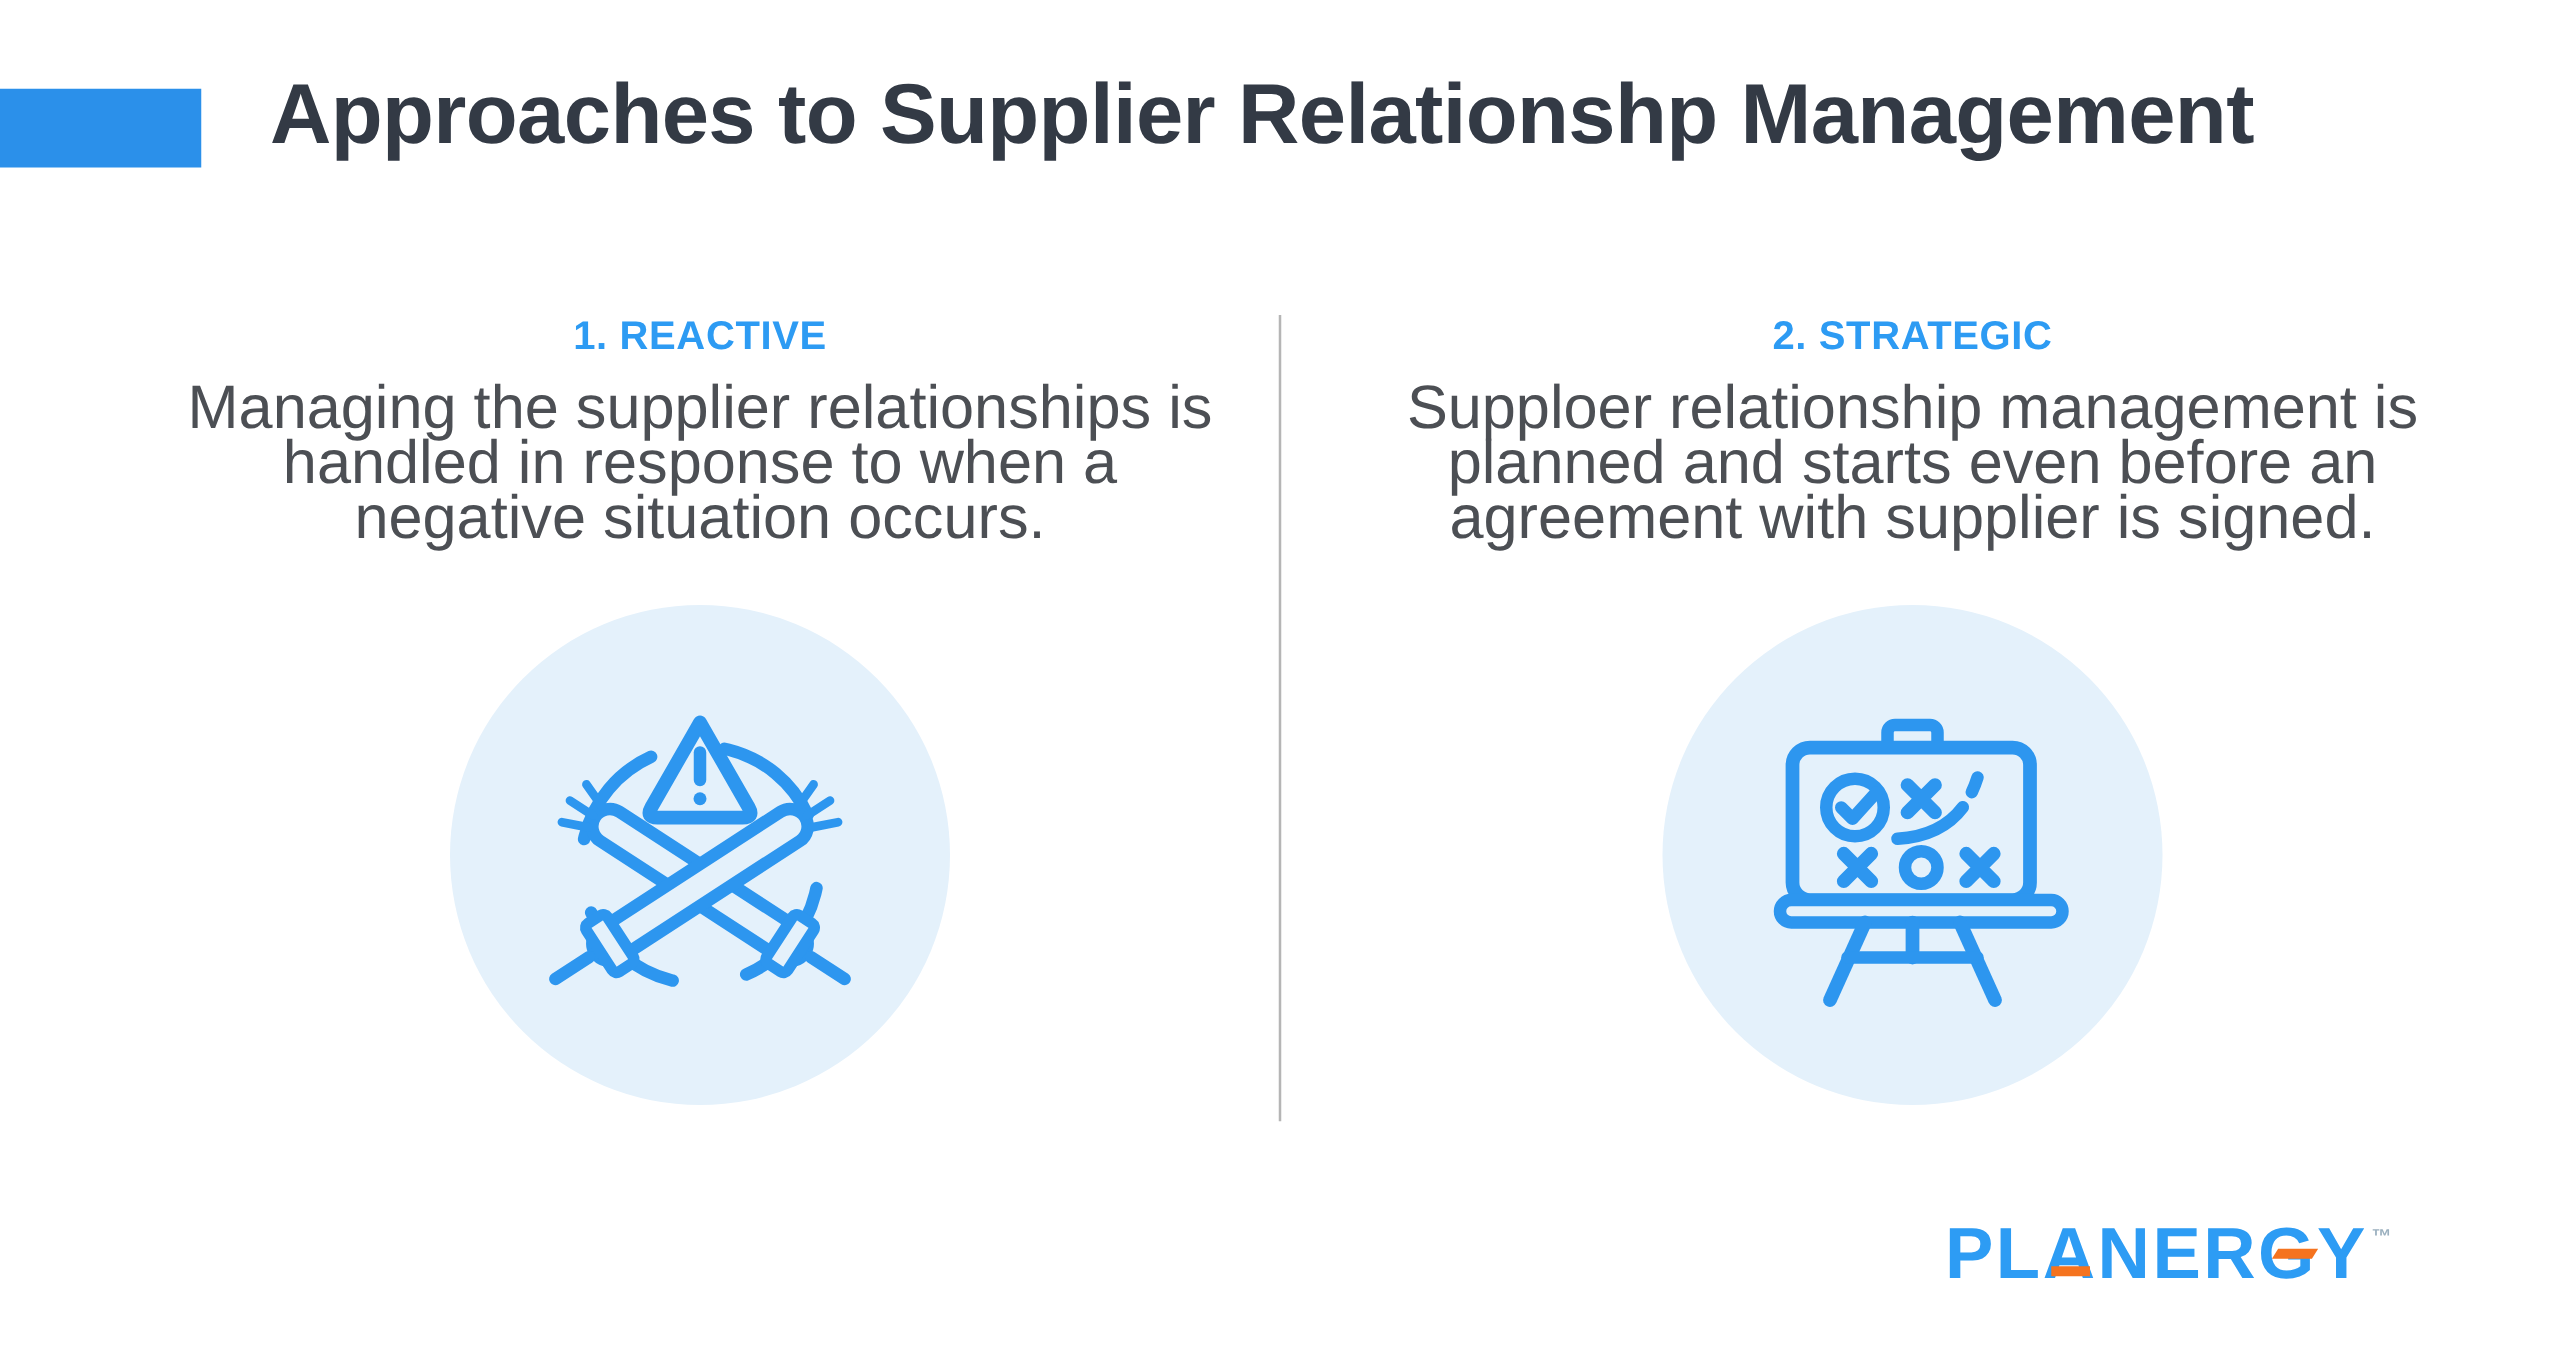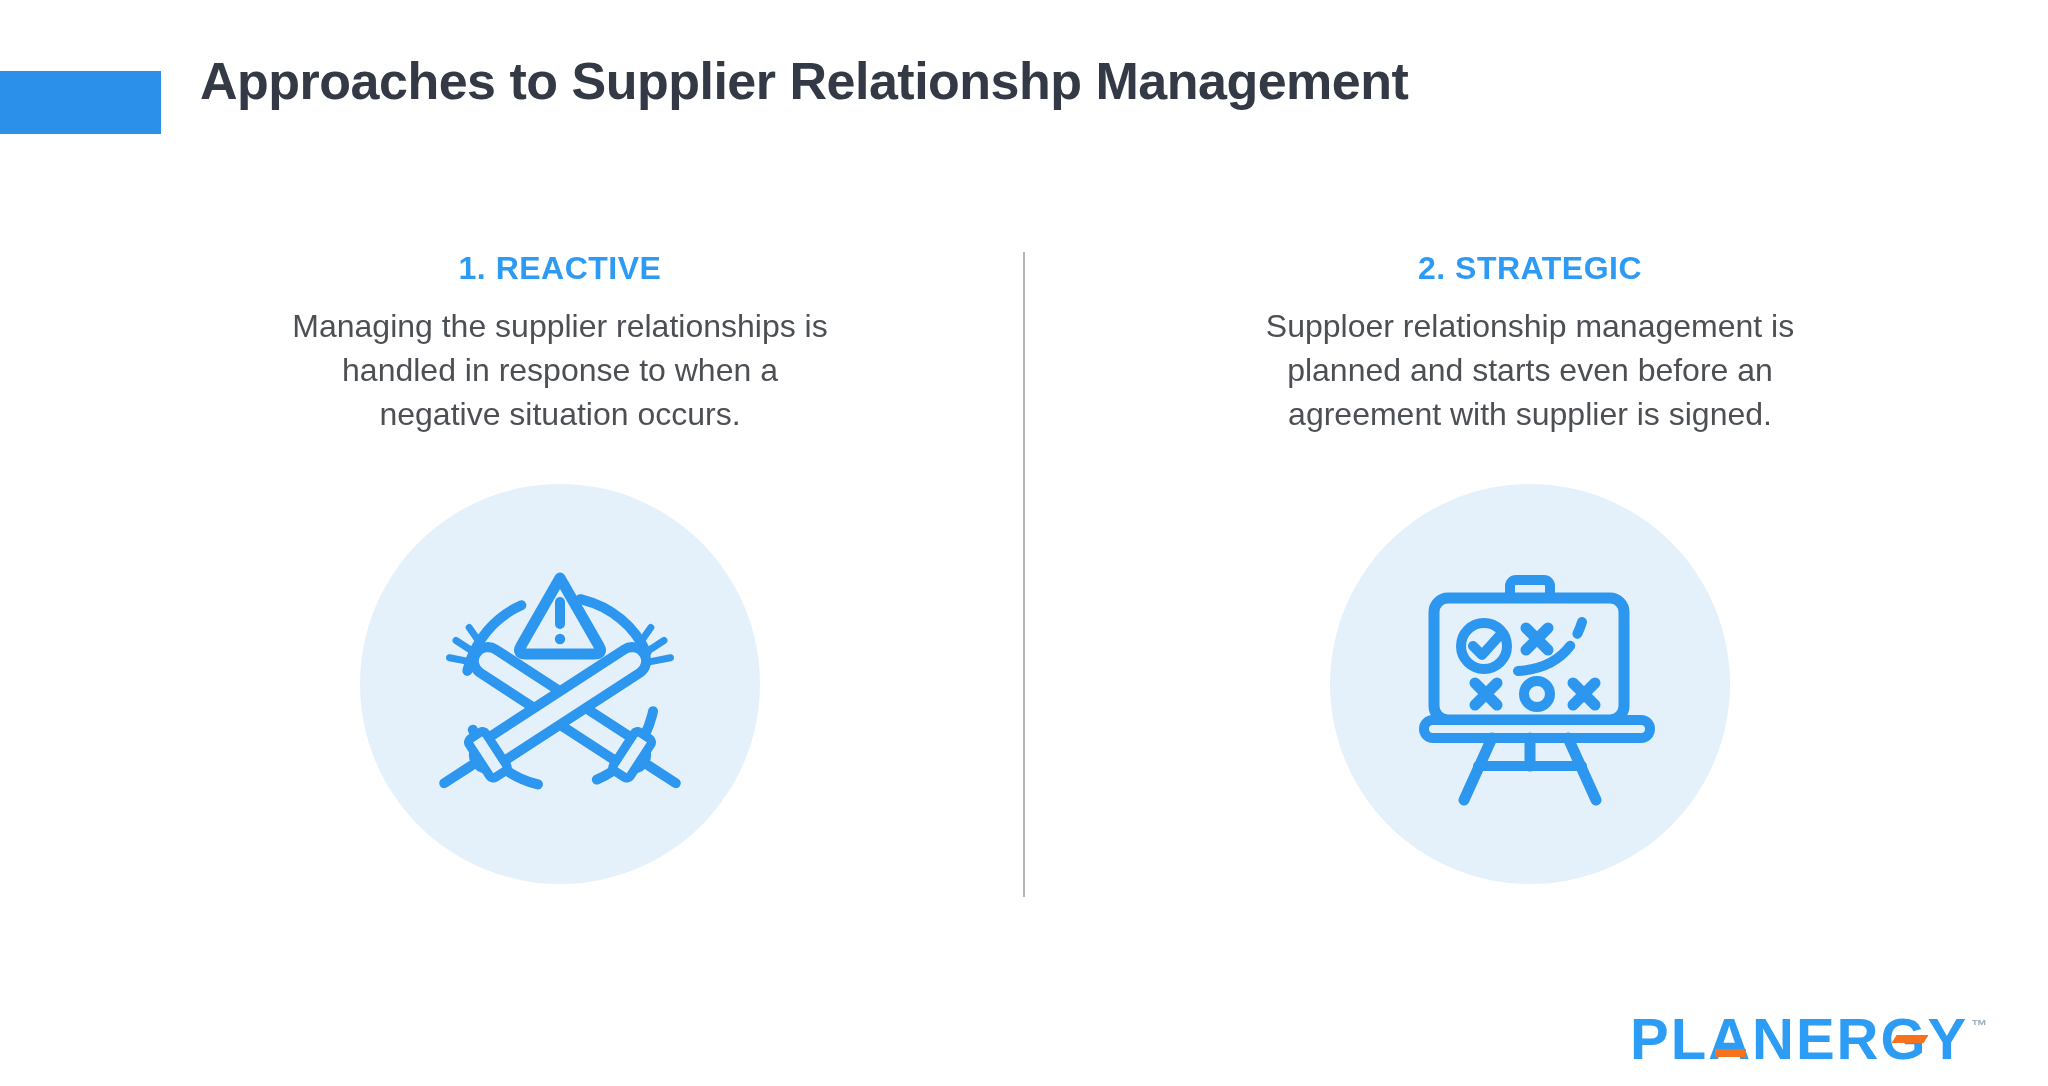--- a/index.html
+++ b/index.html
@@ -4,49 +4,48 @@
 <style>
   html,body{margin:0;padding:0;background:#ffffff;}
   .canvas{
     position:relative;width:2048px;height:1086px;background:#ffffff;overflow:hidden;
     font-family:"Liberation Sans",sans-serif;
   }
   .accent-bar{
     position:absolute;left:0;top:71px;width:161px;height:63px;background:#2B90EA;
   }
   .title{
-    position:absolute;left:200px;top:52px;margin:0;
-    font-size:52px;font-weight:700;color:#333A45;letter-spacing:-0.5px;line-height:1.15;
+    position:absolute;left:216px;top:52px;margin:0;
+    font-size:68px;font-weight:700;color:#333A45;letter-spacing:-0.5px;line-height:1.15;
     white-space:nowrap;
   }
   .divider{
     position:absolute;left:1023px;top:252px;width:2px;height:645px;background:#B5B5B5;
   }
   .col{
     position:absolute;top:252px;width:900px;text-align:center;
   }
   .col-reactive{left:110px;}
   .col-strategic{left:1080px;}
   .col-heading{
     margin:0;font-size:32px;font-weight:700;color:#2D9BF3;letter-spacing:0.5px;line-height:1.0;
   }
   .col-desc{
-    margin:20px 0 0 0;font-size:32px;color:#4C4F54;line-height:44px;
+    margin:20px 0 0 0;font-size:49px;color:#4C4F54;line-height:44px;
     white-space:pre-line;
   }
   .icon-circle{
     margin:48px auto 0 auto;width:400px;height:400px;border-radius:50%;
     background:#E4F1FB;display:flex;align-items:center;justify-content:center;
   }
   .icon-circle svg{display:block;}
   .logo{
-    position:absolute;left:1630px;top:974px;
+    position:absolute;left:1556px;top:974px;
     font-size:58px;font-weight:700;color:#2D9CF4;letter-spacing:2px;line-height:1.0;
     white-space:nowrap;
-    margin-top:36px;
   }
   .logo .letter{position:relative;display:inline-block;}
   .logo .accent-a::after{
     content:"";position:absolute;left:16%;right:14%;bottom:19%;height:13%;
     background:#F5731E;
   }
   .logo .accent-g::after{
     content:"";position:absolute;left:28%;right:4%;top:43%;height:14%;
     background:#F5731E;transform:skewX(-32deg);
   }

